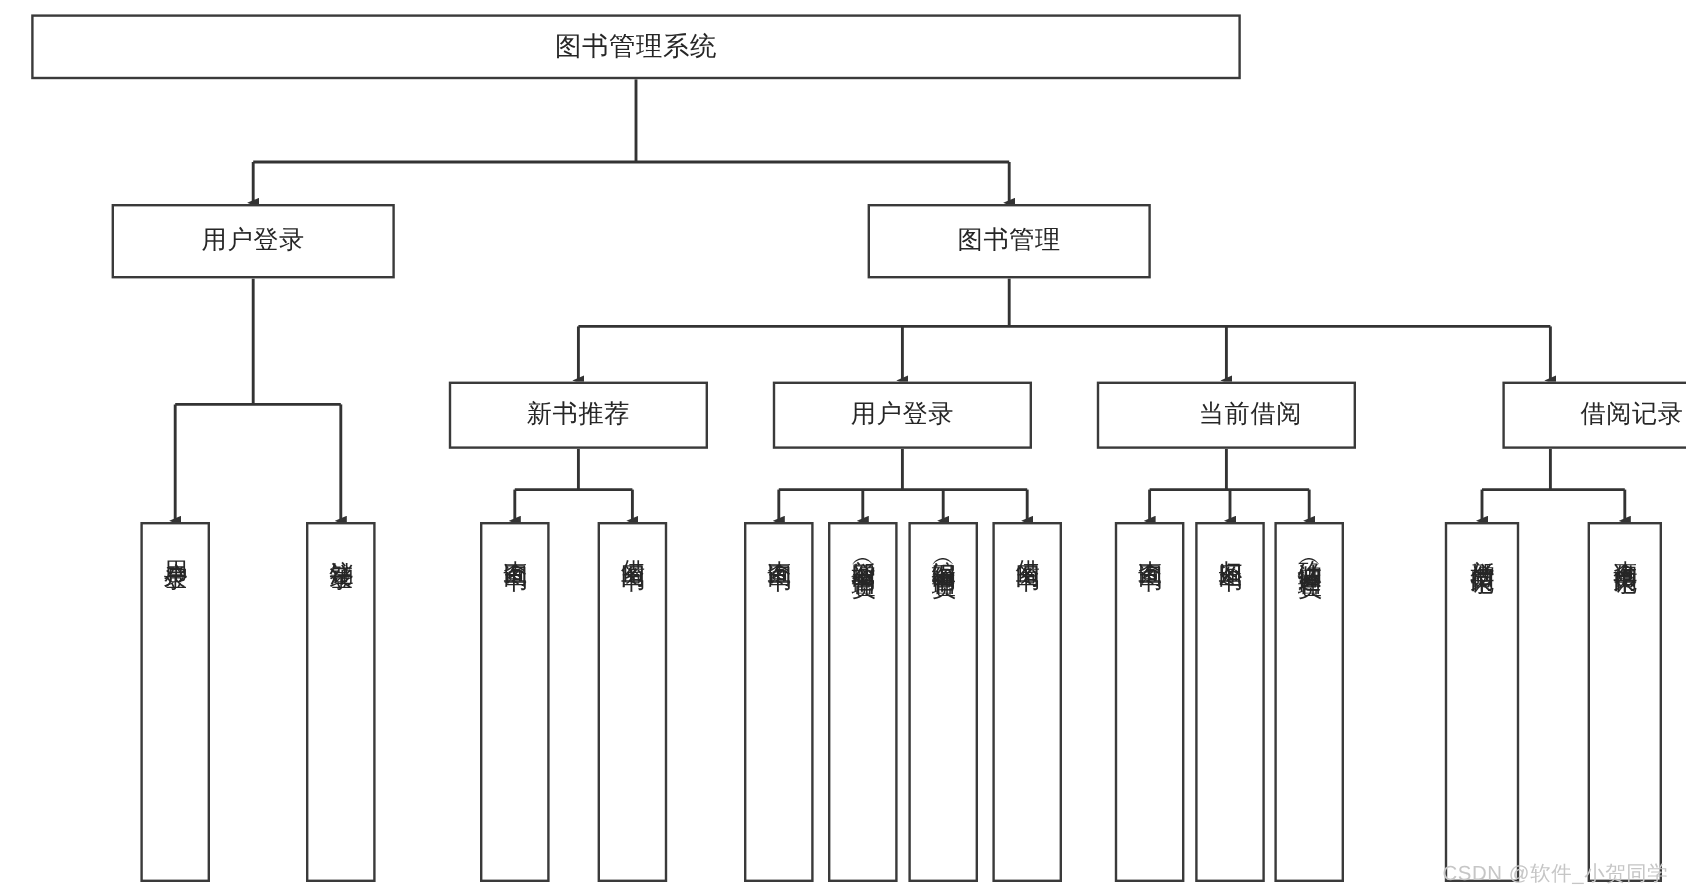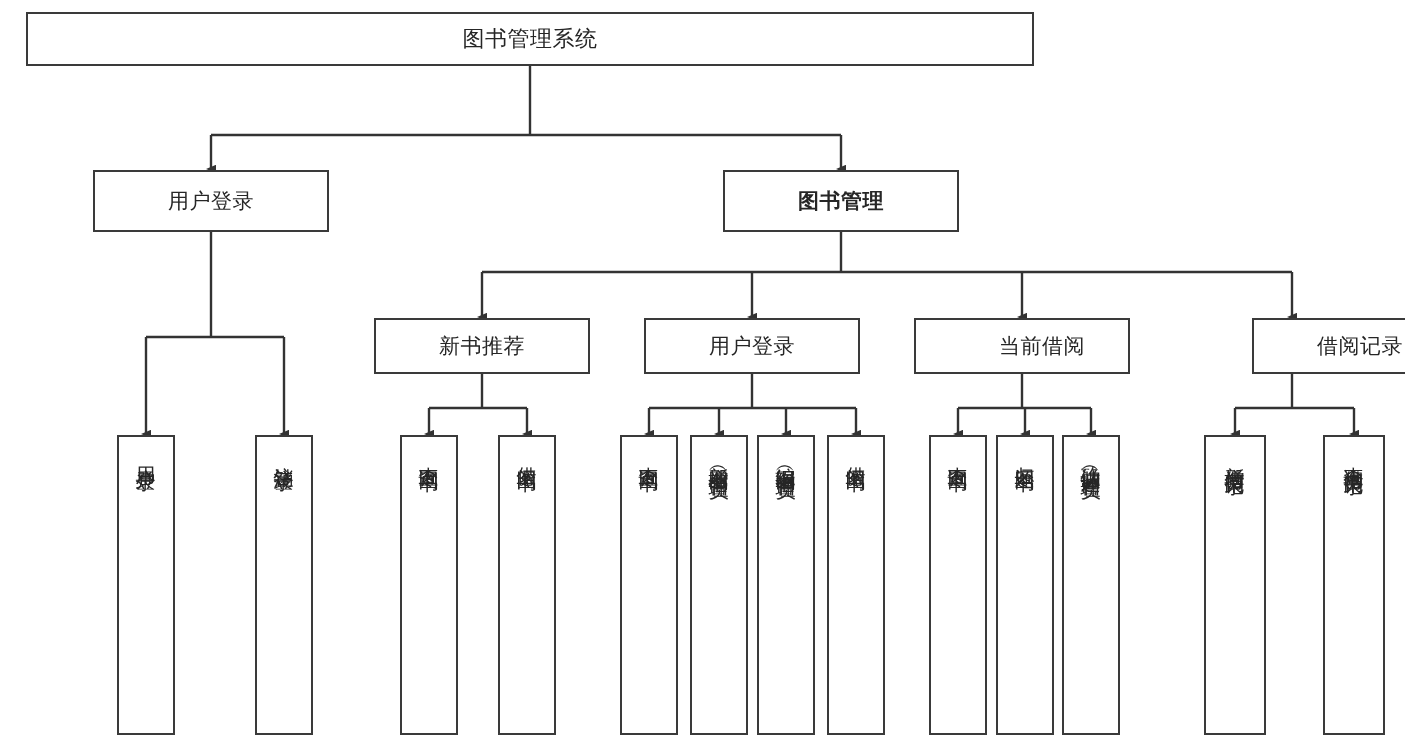--- a/index.html
+++ b/index.html
@@ -117,21 +117,21 @@
         <line x1="1342" y1="408" x2="1342" y2="434" stroke="#333333" stroke-width="2.4" marker-end="url(#arrowhead)"></line>
       </g>
   </svg>
   <div id="node-layer">
       <div class="node-box node-h node-root" style="left: 14px; top: 12px; width: 1008px; height: 54px; border-color: rgb(58, 58, 58);">
         <div class="node-label">图书管理系统</div>
       </div>
       <div class="node-box node-h" style="left: 81px; top: 170px; width: 236px; height: 62px; border-color: rgb(58, 58, 58);">
         <div class="node-label">用户登录</div>
       </div>
-      <div class="node-box node-h" style="left: 711px; top: 170px; width: 236px; height: 62px; border-color: rgb(58, 58, 58); font-weight: bold;">
+      <div class="node-box node-h" style="left: 711px; top: 170px; width: 236px; height: 62px; border-color: rgb(58, 58, 58);">
         <div class="node-label">图书管理</div>
       </div>
       <div class="node-box node-h" style="left: 362px; top: 318px; width: 216px; height: 56px; border-color: rgb(58, 58, 58);">
         <div class="node-label">新书推荐</div>
       </div>
       <div class="node-box node-h" style="left: 632px; top: 318px; width: 216px; height: 56px; border-color: rgb(58, 58, 58);">
         <div class="node-label">用户登录</div>
       </div>
       <div class="node-box node-h" style="left: 902px; top: 318px; width: 216px; height: 56px; border-color: rgb(58, 58, 58); padding-left: 40px;">
         <div class="node-label">当前借阅</div>
@@ -172,13 +172,14 @@
       <div class="node-box node-v" style="left: 1050px; top: 435px; width: 58px; height: 300px; border-color: rgb(58, 58, 58);">
         <div class="node-label">确认归还（管理员）</div>
       </div>
       <div class="node-box node-v" style="left: 1192px; top: 435px; width: 62px; height: 300px; border-color: rgb(58, 58, 58);">
         <div class="node-label">新增借阅记录</div>
       </div>
       <div class="node-box node-v" style="left: 1311px; top: 435px; width: 62px; height: 300px; border-color: rgb(58, 58, 58);">
         <div class="node-label">查询借阅记录</div>
       </div>
     </div>
+  <div class="watermark" style="left: 1190px; top: 716px; color: rgb(198, 198, 198);">CSDN @软件_小贺同学</div>
 </div>
 
 </body></html>

